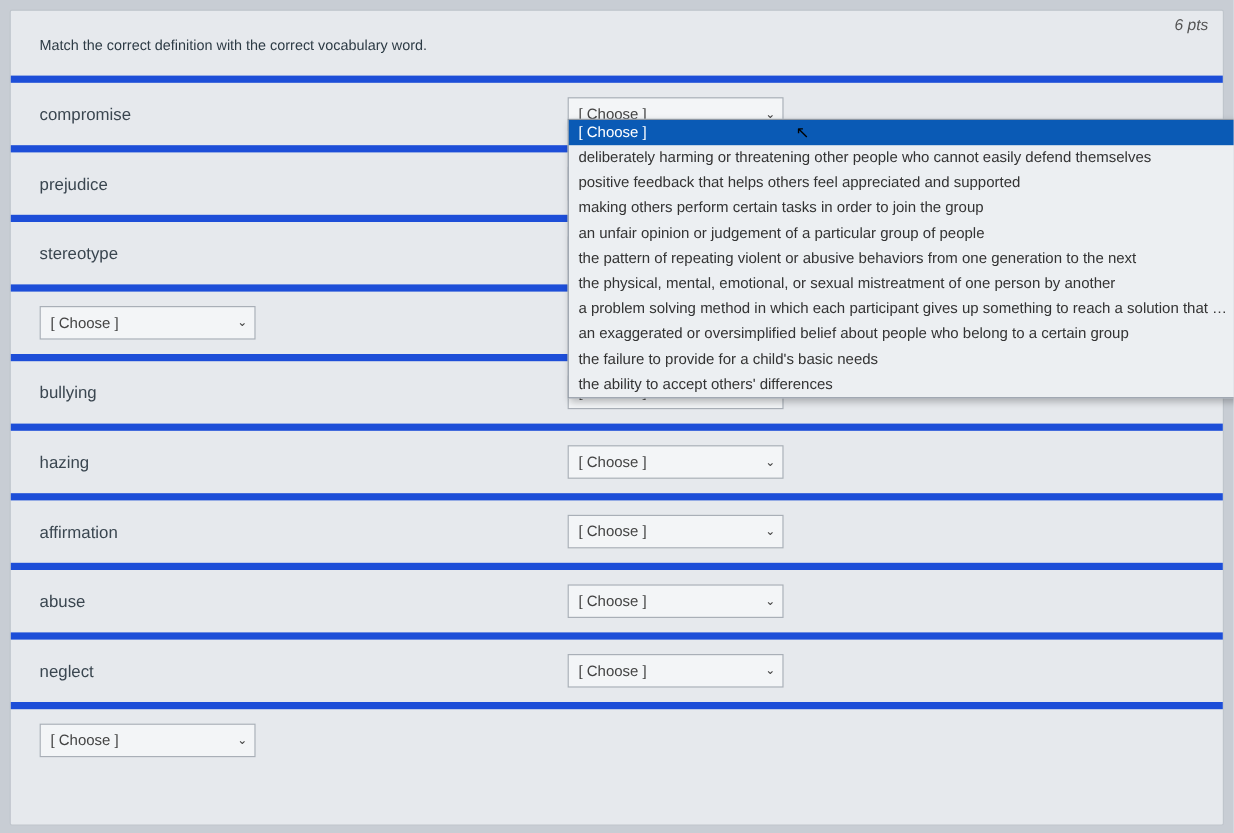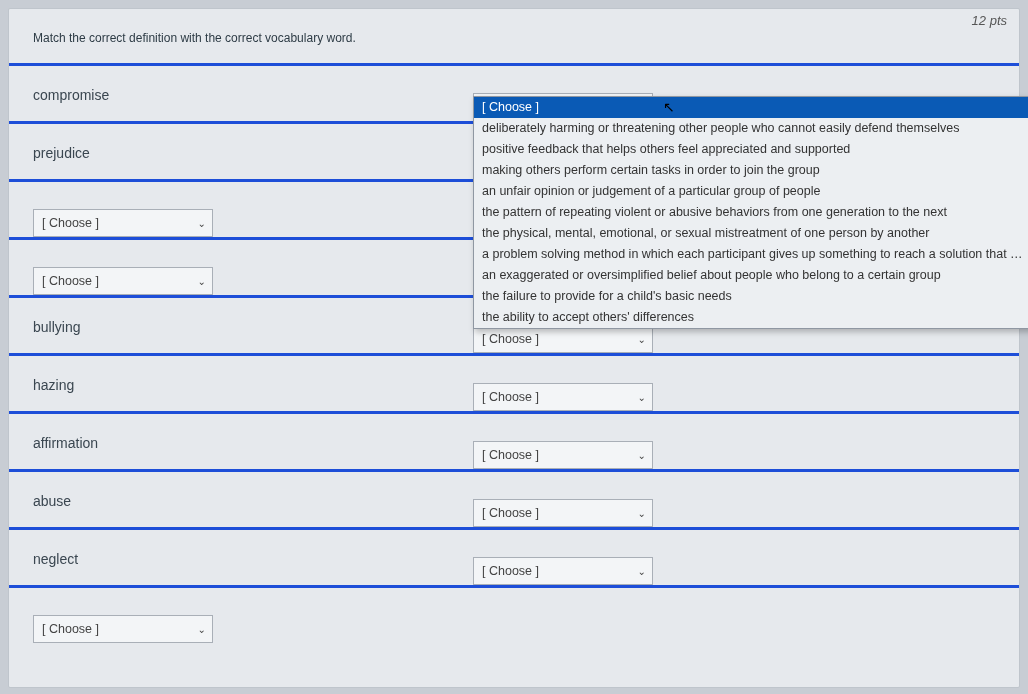--- a/index.html
+++ b/index.html
@@ -25,22 +25,22 @@
     color: #555;
     font-size: 13px;
   }
   .question-text {
     padding: 22px 24px 18px 24px;
     color: #2d3b45;
     font-size: 12px;
   }
   .match-row {
     display: flex;
-    align-items: flex-end;
-    border-top: 3px solid #1d4ed8;
+    align-items: center;
+    border-top: 6px solid #1d4ed8;
     padding: 0 24px;
     min-height: 58px;
     position: relative;
   }
   .term-col {
     width: 440px;
     color: #3a4650;
     font-size: 14px;
     padding: 18px 0;
   }
@@ -102,21 +102,21 @@
     pointer-events: none;
   }
   
   #row-compromise { position: relative; }
 </style>
 </head>
 <body>
 
 <div class="quiz-card">
 
-  <div class="points">12 pts</div>
+  <div class="points">6 pts</div>
 
   <div class="question-text">Match the correct definition with the correct vocabulary word.</div>
 
   <div class="match-row" id="row-compromise">
     <div class="term-col">compromise</div>
     <div class="select-col">
       <div class="faux-select">
         <span>[ Choose ]</span>
         <span class="chev">⌄</span>
       </div>
@@ -143,20 +143,21 @@
     <div class="term-col">prejudice</div>
     <div class="select-col">
       <div class="faux-select">
         <span>[ Choose ]</span>
         <span class="chev">⌄</span>
       </div>
     </div>
   </div>
 
   <div class="match-row">
+    <div class="term-col">stereotype</div>
     <div class="select-col">
       <div class="faux-select">
         <span>[ Choose ]</span>
         <span class="chev">⌄</span>
       </div>
     </div>
   </div>
 
   <div class="match-row">
     <div class="select-col">

